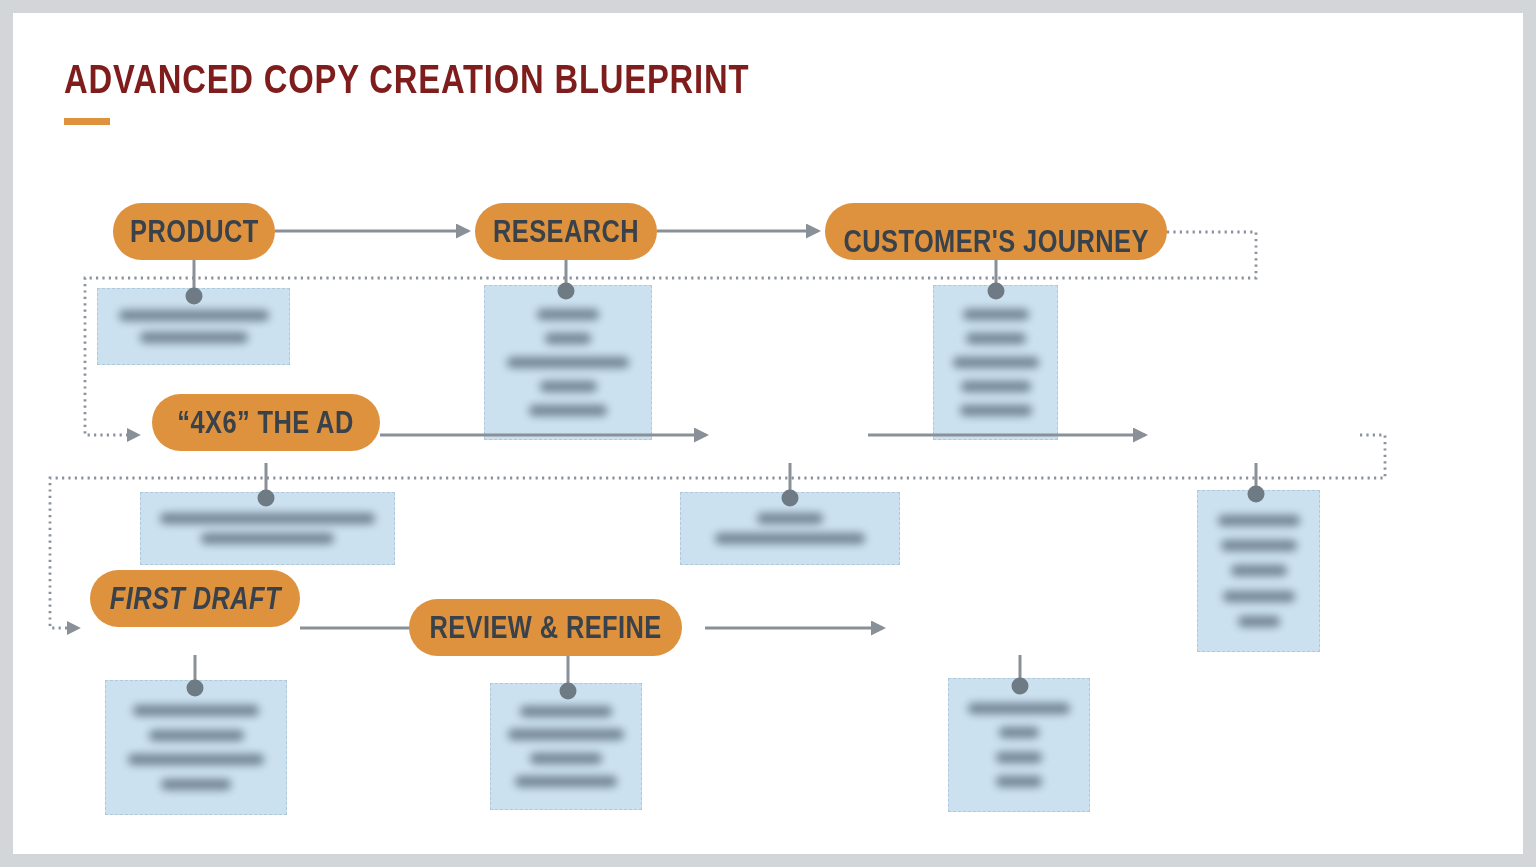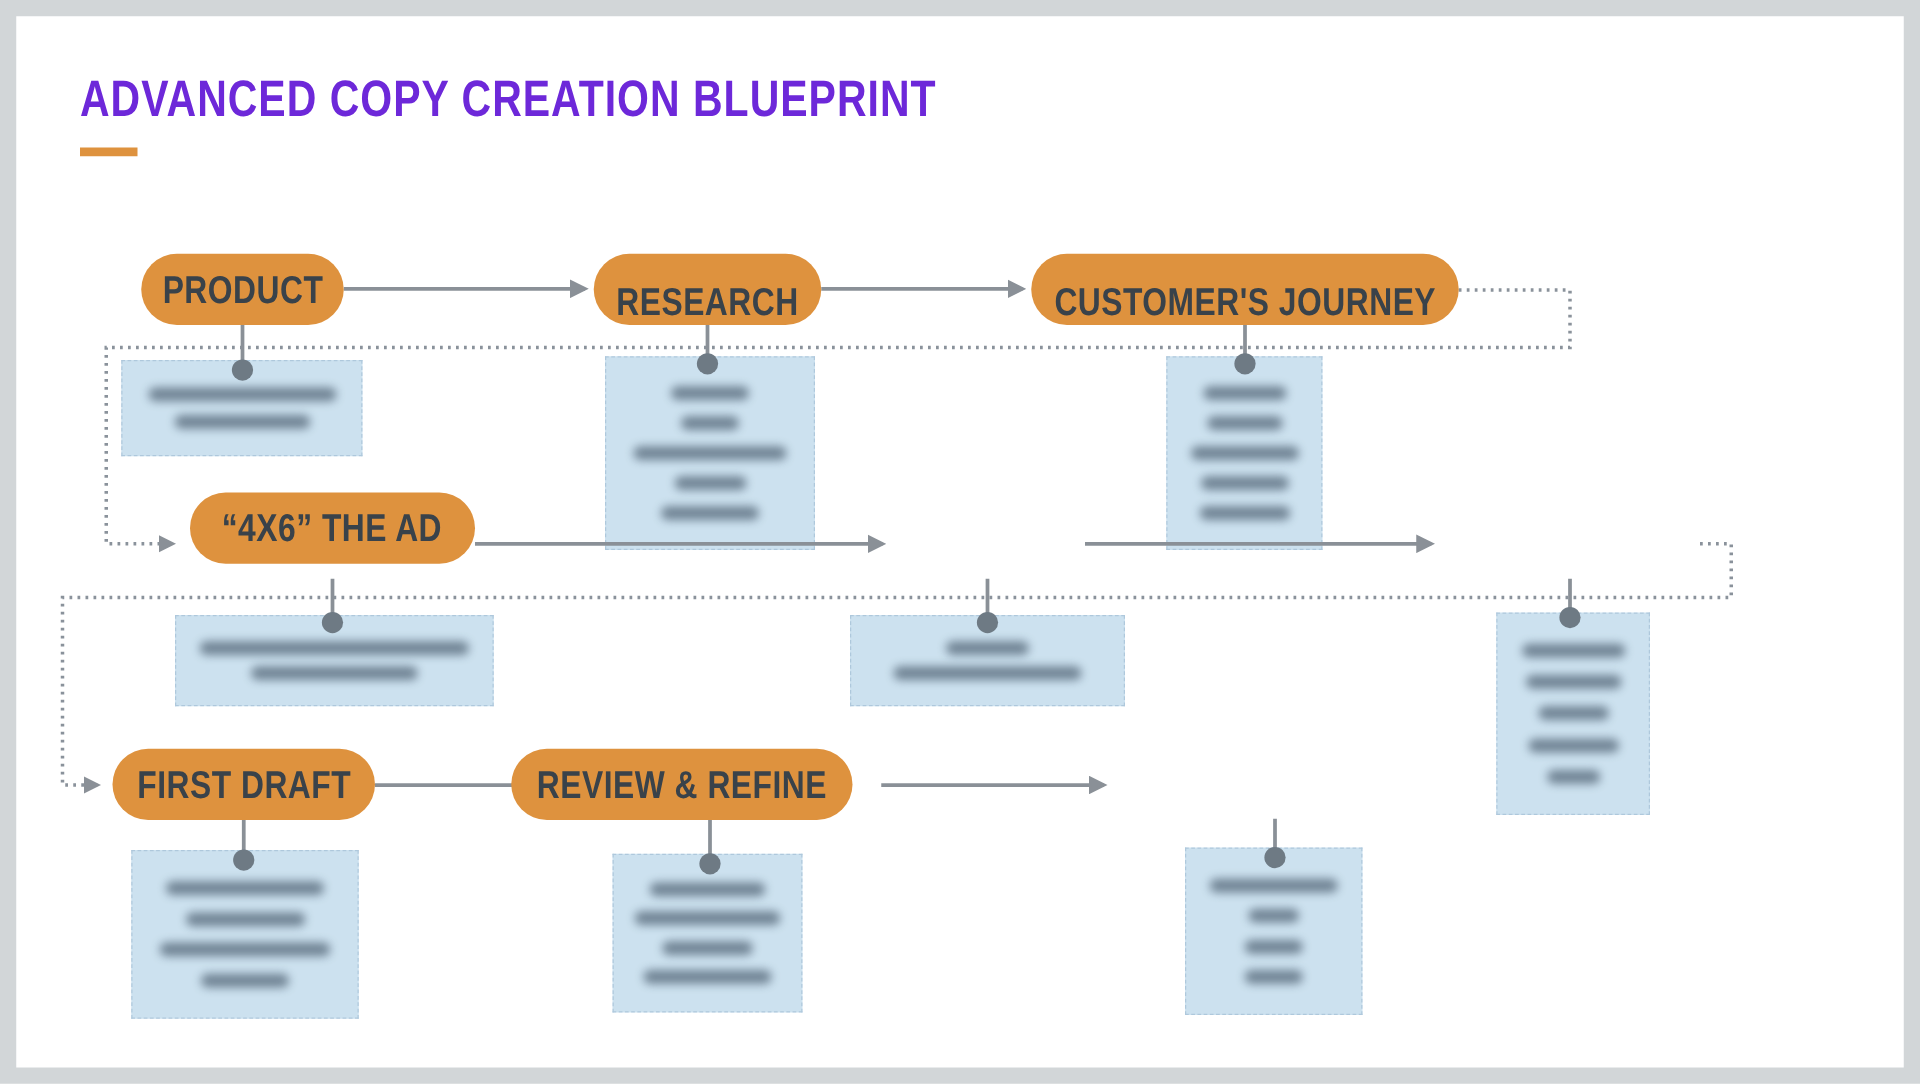--- a/index.html
+++ b/index.html
@@ -37,21 +37,21 @@
   .pill .lbl{
     font-size:31px;font-weight:700;color:#39424a;white-space:nowrap;
     transform:scaleX(0.82);transform-origin:center;letter-spacing:0.5px;
   }
   #pill-product          {left:113px;top:203px;width:162px;align-items:center;}
   #pill-research         {left:475px;top:203px;width:182px;}
   #pill-customers-journey{left:825px;top:203px;width:342px;}
   #pill-4x6-the-ad       {left:152px;top:394px;width:228px;}
   #pill-big-idea         {left:713px;top:406px;width:155px;}
   #pill-framework        {left:1152px;top:406px;width:208px;}
-  #pill-first-draft      {left:90px; top:599px;width:210px;}
+  #pill-first-draft      {left:90px; top:570px;width:210px;font-style:italic;}
   #pill-review-refine    {left:409px;top:599px;width:273px;}
   #pill-test-optimize    {left:890px;top:599px;width:263px;}
 
   
   .dbox{
     position:absolute;z-index:2;
     display:flex;flex-direction:column;align-items:center;justify-content:space-evenly;
     padding:10px 8px;box-sizing:border-box;
     border:1px dashed rgba(150,180,205,0.55);
   }
@@ -69,21 +69,21 @@
   #box-review-refine    {left:490px; top:683px;width:152px;height:127px;}
   #box-test-optimize    {left:948px; top:678px;width:142px;height:134px;}
 </style>
 </head>
 <body>
 
 <div class="canvas"></div>
 
 <div class="stage">
 
-  <div class="title" style="color: #6d28d9;">
+  <div class="title" style="color: #7f1d1d;">
     <span class="squeeze">ADVANCED COPY CREATION BLUEPRINT</span>
   </div>
   <div class="title-underline" style="background: rgb(222, 146, 62);"></div>
 
   <div class="dbox" id="box-product" style="background: rgb(204, 225, 239);">
       <div class="bline" style="width: 150px; background: rgb(92, 111, 128);"></div>
       <div class="bline" style="width: 108px; background: rgb(92, 111, 128);"></div>
     </div>
   <div class="dbox" id="box-research" style="background: rgb(204, 225, 239);">
       <div class="bline" style="width: 62px; background: rgb(92, 111, 128);"></div>
@@ -174,21 +174,21 @@
       <circle cx="1256" cy="494" r="8.5"></circle>
       <circle cx="195" cy="688" r="8.5"></circle>
       <circle cx="568" cy="691" r="8.5"></circle>
       <circle cx="1020" cy="686" r="8.5"></circle>
     </g>
   </svg>
 
   <div class="pill" id="pill-product" style="background: rgb(222, 146, 62);">
     <span class="lbl">PRODUCT</span>
   </div>
-  <div class="pill" id="pill-research" style="background: rgb(222, 146, 62); align-items: flex-end;">
+  <div class="pill" id="pill-research" style="background: rgb(222, 146, 62);">
     <span class="lbl">RESEARCH</span>
   </div>
   <div class="pill" id="pill-customers-journey" style="background: rgb(222, 146, 62); align-items: flex-end;">
     <span class="lbl">CUSTOMER'S JOURNEY</span>
   </div>
   <div class="pill" id="pill-4x6-the-ad" style="background: rgb(222, 146, 62);">
     <span class="lbl">“4X6” THE AD</span>
   </div>
   <div class="pill" id="pill-first-draft" style="background: rgb(222, 146, 62);">
     <span class="lbl">FIRST DRAFT</span>

